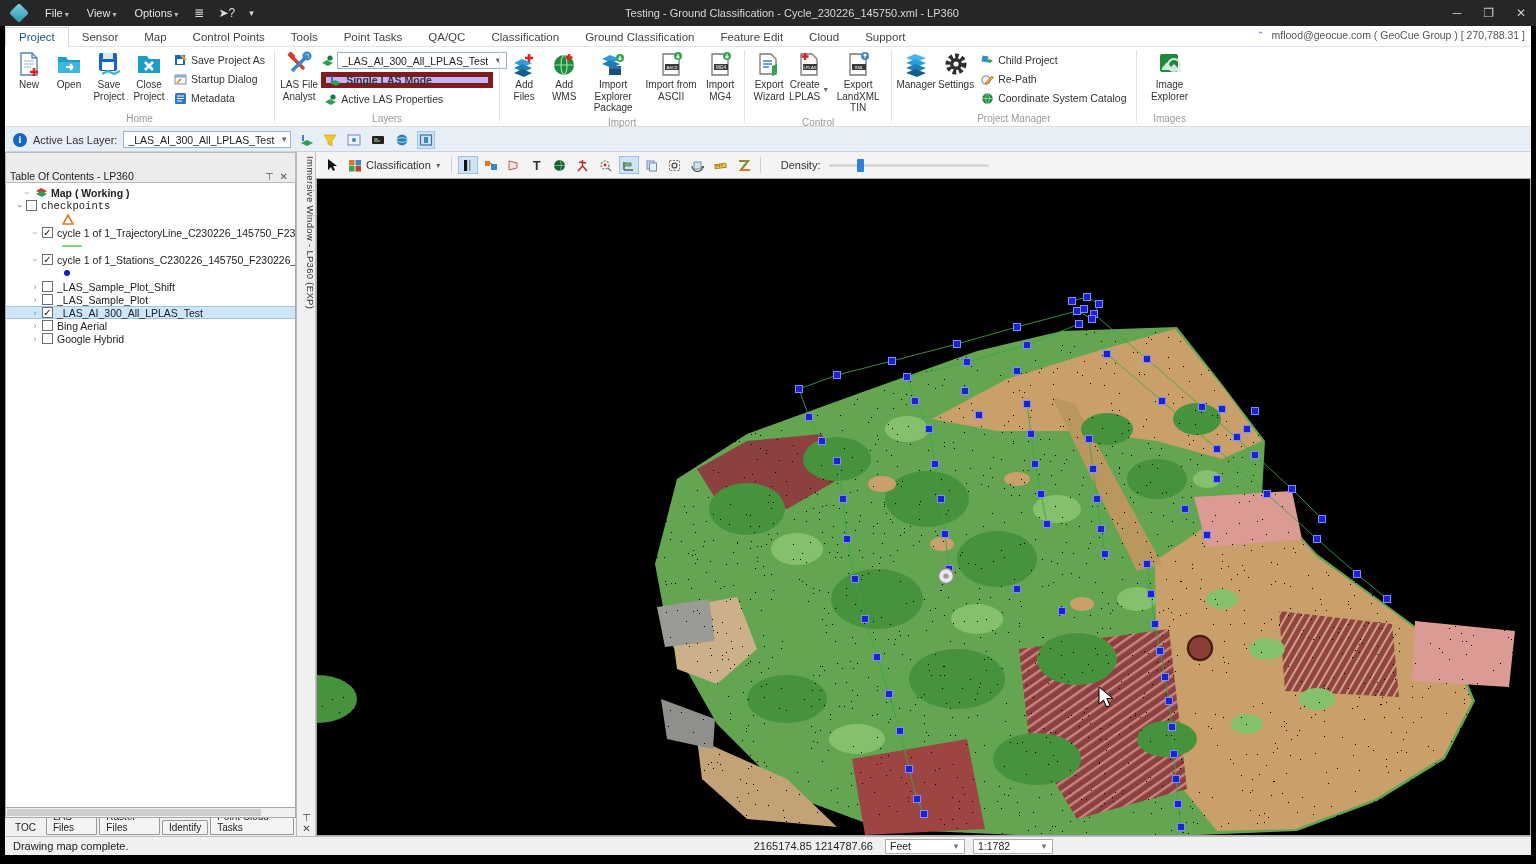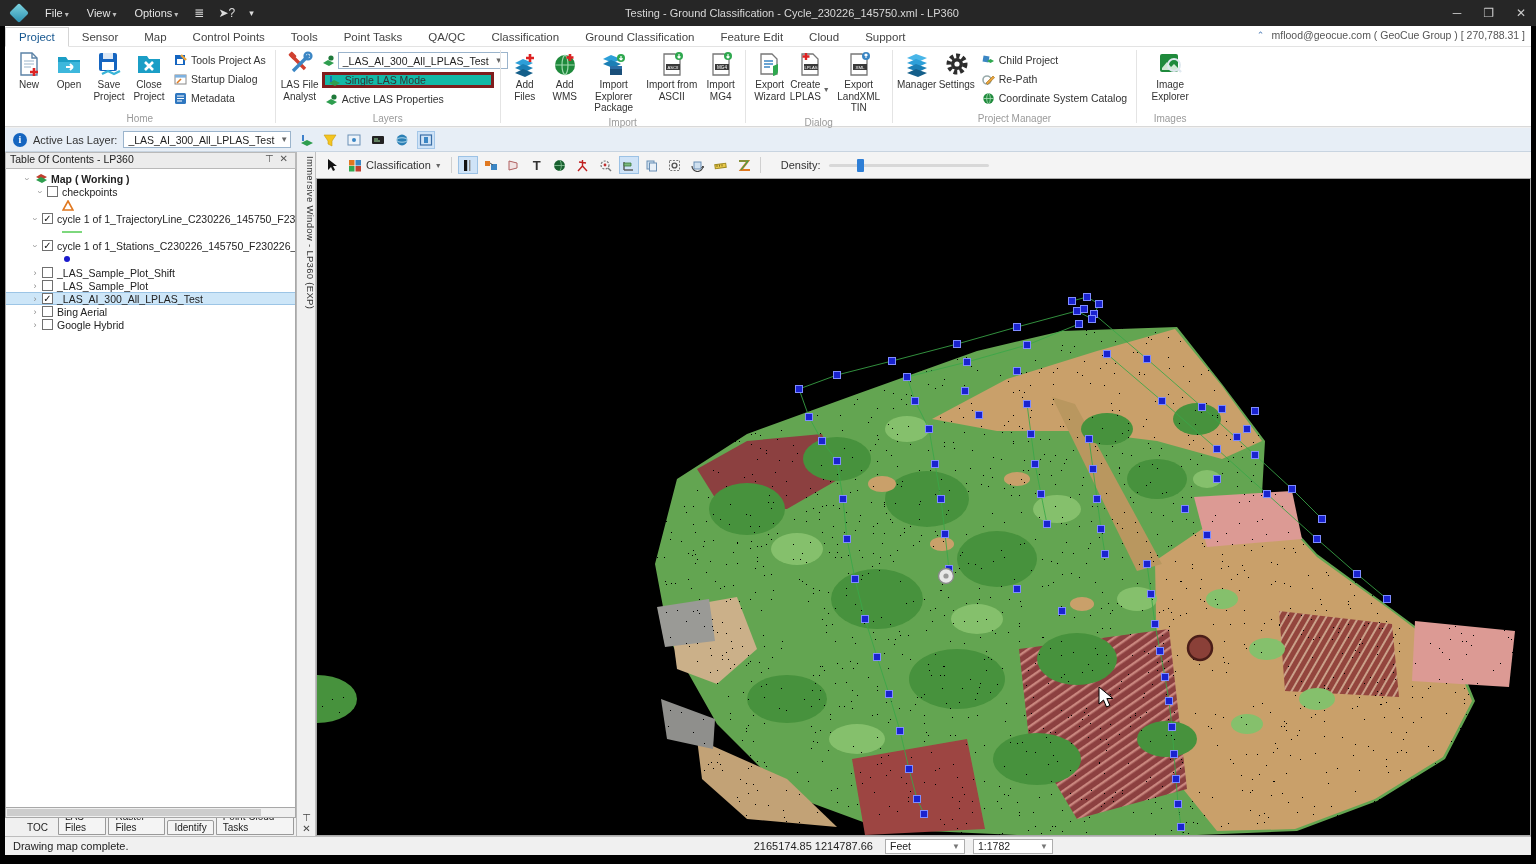--- a/index.html
+++ b/index.html
@@ -35,55 +35,55 @@
   .grp{display:flex;flex-direction:column;padding:2px 4px 0 4px;}
   .grp-main{display:flex;flex:1;align-items:flex-start;}
   .grp-label{text-align:center;font-size:10px;color:#9a9a9a;padding:1px 0 2px 0;}
   .gsep{width:1px;background:#e4e4e4;margin:3px 0;}
   .rbtn{display:flex;flex-direction:column;align-items:center;width:40px;padding:2px 1px;font-size:10px;
     color:#333;text-align:center;line-height:1.15;cursor:default;}
   .rbtn .bicon{width:26px;height:26px;margin-bottom:2px;}
   .rbtn.wide{width:58px;}
   .smallcol{display:flex;flex-direction:column;justify-content:flex-start;padding:3px 2px;gap:3px;}
   .sbtn{display:flex;align-items:center;gap:4px;font-size:10.5px;color:#333;padding:0 3px;height:16px;white-space:nowrap;}
-  .sbtn.hl{background:#14b8a6;border:3px solid #7f1d1d;}
+  .sbtn.hl{background:#c4b5fd;border:5px solid #7f1d1d;font-weight:bold;}
   .combo{display:flex;align-items:center;justify-content:space-between;background:#fff;border:1px solid #9bb4cc;
     height:17px;font-size:10.5px;color:#222;padding:0 4px;white-space:nowrap;}
   .combo .arr{font-size:8px;color:#666;margin-left:6px;}
   .mini{width:13px;height:13px;flex:none;}
 
   
   #lasbar{position:absolute;left:0;right:0;top:102px;height:24px;background:#e7eef6;border-bottom:1px solid #c8d4e0;
     display:flex;align-items:center;font-size:11px;color:#333;gap:6px;padding-left:8px;}
   .infoicon{width:14px;height:14px;border-radius:50%;background:#1565c0;color:#fff;font-size:10px;font-weight:bold;
     display:flex;align-items:center;justify-content:center;font-family:"Liberation Serif",serif;}
   #lasbar .combo{width:168px;}
   .lb-ic{width:18px;height:18px;display:flex;align-items:center;justify-content:center;}
   .lb-ic.hl{background:#cfe3f7;border:1px solid #a3c6e8;}
 
   
   #main{position:absolute;left:0;right:0;top:126px;bottom:19px;display:flex;}
 
   
   #toc{width:292px;flex:none;display:flex;flex-direction:column;background:#f0f0f0;border-right:1px solid #b9b9b9;}
-  #toc-head{height:17px;background:#ececec;border:1px solid #b9b9b9;display:flex;align-items:flex-start;
+  #toc-head{height:31px;background:#ececec;border:1px solid #b9b9b9;display:flex;align-items:flex-end;
     font-size:10.5px;color:#222;padding:0 4px;}
   #toc-head .sp{flex:1;}
   .mini-ic{color:#555;font-size:10px;padding:0 3px;}
   #tree{flex:1;background:#fff;border:1px solid #a8a8a8;border-top:none;overflow:hidden;padding-top:3px;font-size:10.5px;color:#222;}
   .trow{display:flex;align-items:center;height:13px;white-space:nowrap;}
   .trow.sel{background:#cde6f8;border-top:1px solid #9cc5e6;border-bottom:1px solid #9cc5e6;}
   .chev{width:10px;color:#888;font-size:9px;text-align:center;flex:none;}
   .chev.exp{display:inline-block;transform:rotate(90deg);}
   .cb{width:11px;height:11px;border:1px solid #707070;background:#fff;margin:0 4px 0 2px;flex:none;
     font-size:10px;line-height:9px;text-align:center;color:#111;}
   .srow{height:14px;display:flex;align-items:center;}
   .tsc-h{height:10px;background:#f0f0f0;border:1px solid #a8a8a8;border-top:none;position:relative;}
   .tsc-h .thumb{position:absolute;left:1px;top:1px;bottom:1px;width:88%;background:#cdcdcd;}
-  #toc-tabs{height:18px;display:flex;align-items:flex-end;gap:2px;padding:1px 2px;font-size:10px;color:#222;margin-left:12px;}
+  #toc-tabs{height:18px;display:flex;align-items:flex-end;gap:2px;padding:1px 2px;font-size:10px;color:#222;}
   .ttab{border:1px solid #9a9a9a;background:#f4f4f4;padding:1px 6px;border-radius:2px 2px 0 0;}
   .ttab.active{border:none;background:transparent;padding:2px 8px;}
 
   
   #strip{width:19px;flex:none;background:#f0f0f0;border-right:1px solid #c0c0c0;position:relative;}
   #strip-title{position:absolute;top:4px;left:0;width:19px;writing-mode:vertical-rl;font-size:9.5px;color:#333;
     letter-spacing:.3px;white-space:nowrap;}
   #strip-btm{position:absolute;bottom:2px;left:0;width:19px;text-align:center;color:#444;font-size:10px;line-height:11px;}
   .pinrot{display:inline-block;}
 
@@ -190,21 +190,21 @@
               </svg>
             <span>Close Project</span>
             </div>
           <div class="smallcol">
             <div class="sbtn">
               <svg class="mini" viewBox="0 0 13 13">
                   <rect x="1" y="1" width="10" height="10" fill="#1565c0"></rect>
                   <rect x="3" y="5" width="6" height="5" fill="#fff"></rect>
                   <path d="M7 1l5 5" stroke="#e8a33d" stroke-width="2.4"></path>
                 </svg>
-              <span>Tools Project As</span>
+              <span>Save Project As</span>
               </div>
             <div class="sbtn">
               <svg class="mini" viewBox="0 0 13 13">
                   <rect x="1" y="2" width="11" height="9" fill="#fff" stroke="#888"></rect>
                   <rect x="1" y="2" width="11" height="2.6" fill="#7db1e0"></rect>
                   <path d="M3 10l4-4" stroke="#e07a20" stroke-width="1.6"></path>
                 </svg>
               <span>Startup Dialog</span>
               </div>
             <div class="sbtn">
@@ -343,21 +343,21 @@
             <svg class="bicon" viewBox="0 0 26 26">
                 <path d="M5 3h11l5 5v16H5z" fill="#fff" stroke="#777" stroke-width="1.3"></path>
                 <rect x="7" y="13" width="14" height="6" fill="#3a3a3a"></rect>
                 <text x="14" y="17.6" font-size="4.4" fill="#fff" text-anchor="middle" font-family="Liberation Sans">XML</text>
                 <circle cx="20" cy="5" r="4" fill="#3b86c4"></circle>
                 <path d="M20 7V3m0 0-1.5 1.5M20 3l1.5 1.5" stroke="#fff" stroke-width="1.1" fill="none"></path>
               </svg>
             <span>Export LandXML TIN</span>
             </div>
         </div>
-        <div class="grp-label">Dialog</div>
+        <div class="grp-label">Control</div>
       </div>
       <div class="gsep"></div>
 
       <div class="grp">
         <div class="grp-main">
           <div class="rbtn">
             <svg class="bicon" viewBox="0 0 26 26">
                 <path d="M3 7l9-4 11 4-9 4z" fill="#49b6e8"></path>
                 <path d="M3 12l9-4 11 4-9 4z" fill="#2d9fd8"></path>
                 <path d="M3 17l9-4 11 4-9 4z" fill="#1b7fb5"></path>
@@ -472,21 +472,21 @@
         </div>
         <div id="tree">
           <div class="trow" style="padding-left:16px;">
             <span class="chev exp">›</span>
             <svg class="mini" style="margin:0 3px;" viewBox="0 0 13 13">
                 <path d="M1 5l5-3 6 3-5 3z" fill="#c04030"></path>
                 <path d="M1 8l5-3 6 3-5 3z" fill="#2e9e4f"></path>
               </svg>
             <b>Map ( Working )</b>
             </div>
-          <div class="trow" style="padding-left:29px;">
+          <div class="trow" style="padding-left:8px;font-family:Liberation Mono, monospace;">
             <span class="chev exp">›</span>
             <span class="cb"></span>
             <span>checkpoints</span>
             </div>
           <div class="srow" style="padding-left:56px;">
             <svg width="12" height="11" viewBox="0 0 12 11">
                 <path d="M6 1 11 10H1z" fill="none" stroke="#e07820" stroke-width="1.6"></path>
               </svg>
             </div>
           <div class="trow" style="padding-left:24px;">

